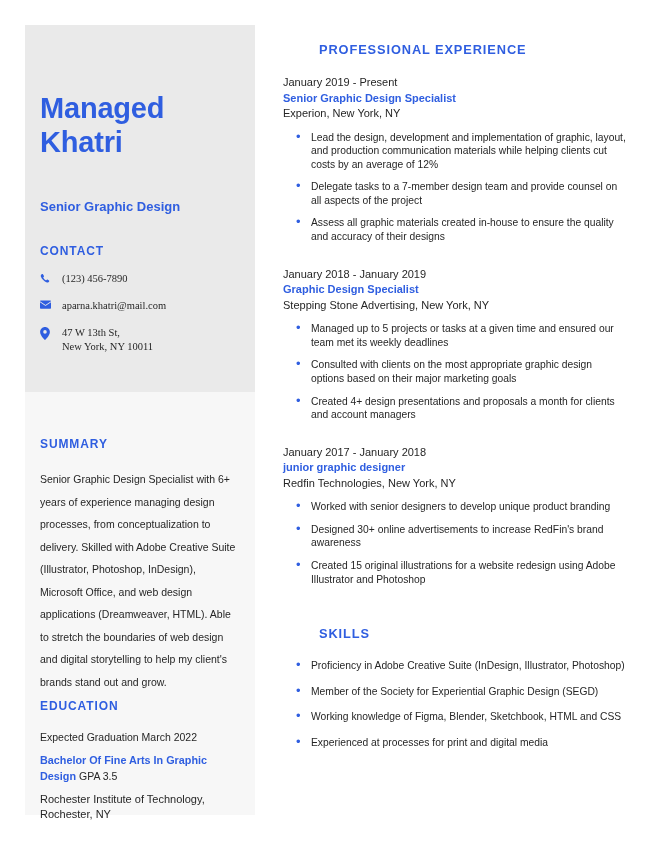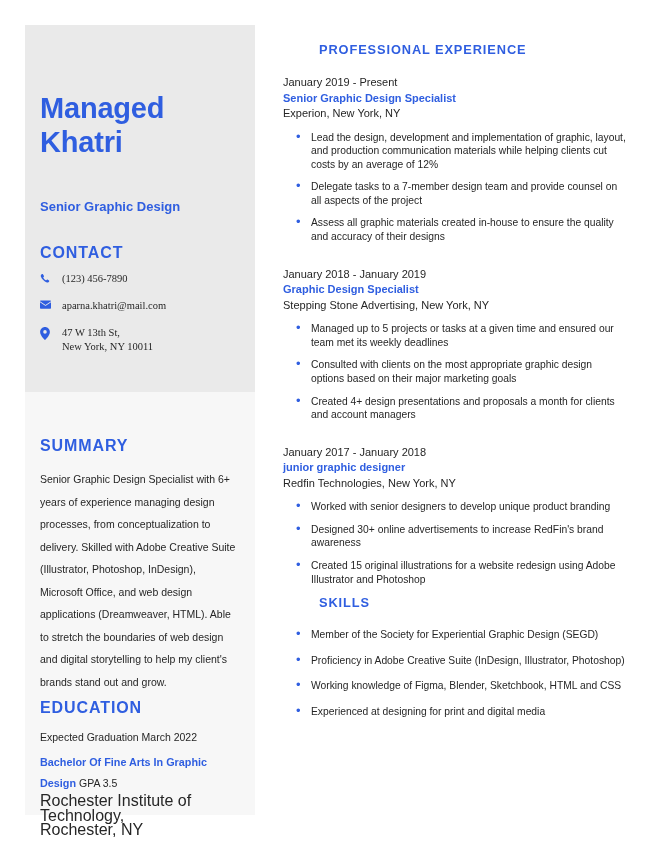--- a/index.html
+++ b/index.html
@@ -37,21 +37,21 @@
     position:absolute;top:66px;left:15px;
   }
   .name span{display:block;}
   .subtitle{
     position:absolute;top:174px;left:15px;
     color:#2f5ee0;font-size:13px;font-weight:bold;
   }
 
   .side-heading{
     color:#2f5ee0;
-    font-size:16px;
+    font-size:12px;
     font-weight:bold;
     letter-spacing:0.9px;
   }
 
   #contact-heading{position:absolute;top:219px;left:15px;}
   .contact-list{position:absolute;top:247px;left:15px;width:200px;}
   .contact-row{display:flex;align-items:flex-start;margin-bottom:13px;}
   .contact-icon{
     width:22px;flex:0 0 22px;color:#2f5ee0;
     display:flex;align-items:flex-start;justify-content:flex-start;
@@ -64,24 +64,25 @@
   #summary-heading{position:absolute;top:412px;left:15px;}
   .summary-body{
     position:absolute;top:443px;left:15px;width:196px;
     font-size:10.5px;line-height:22.5px;color:#262626;
   }
 
   #education-heading{position:absolute;top:674px;left:15px;}
   .edu-block{position:absolute;top:706px;left:15px;width:205px;}
   .edu-grad{font-size:10.5px;color:#262626;margin-bottom:9px;}
   .edu-degree{
-    color:#2f5ee0;font-weight:bold;font-size:10.8px;line-height:21px;
+    color:#2f5ee0;font-weight:bold;font-size:10.8px;line-height:16px;
+    margin-bottom:8px;
   }
   .edu-degree .gpa{color:#262626;font-weight:normal;font-size:10.5px;}
-  .edu-school{font-size:16px;color:#262626;line-height:14.5px;}
+  .edu-school{font-size:11px;color:#262626;line-height:14.5px;}
 
   
   .main{
     position:absolute;left:283px;top:42px;width:345px;
   }
   .main-heading{
     color:#2f5ee0;font-size:12.8px;font-weight:bold;letter-spacing:0.9px;
     margin:0 0 18px 0;
     padding-left:36px;
   }
@@ -98,21 +99,21 @@
     line-height:13.6px;
     color:#262626;
     margin-bottom:9px;
   }
   ul.bullets li:before{
     content:"•";
     position:absolute;left:13px;top:-2px;
     color:#2f5ee0;font-size:13px;line-height:15px;
   }
   .exp-gap{height:14px;}
-  #skills-heading{margin-top:9px;}
+  #skills-heading{margin-top:40px;}
   ul.skills li{margin-bottom:12px;}
 </style>
 </head>
 <body>
 
 <div class="page">
 
   <div class="sidebar-bg-top"></div>
   <div class="sidebar-bg-bottom"></div>
 
@@ -217,21 +218,21 @@
       <div class="job-company">Redfin Technologies, New York, NY</div>
       <ul class="bullets">
         <li>Worked with senior designers to develop unique product branding</li>
         <li>Designed 30+ online advertisements to increase RedFin's brand awareness</li>
         <li>Created 15 original illustrations for a website redesign using Adobe Illustrator and Photoshop</li>
       </ul>
     </div>
 
     <div class="main-heading" id="skills-heading">SKILLS</div>
     <ul class="bullets skills">
+      <li>Proficiency in Adobe Creative Suite (InDesign, Illustrator, Photoshop)</li>
       <li>Member of the Society for Experiential Graphic Design (SEGD)</li>
-      <li>Proficiency in Adobe Creative Suite (InDesign, Illustrator, Photoshop)</li>
       <li>Working knowledge of Figma, Blender, Sketchbook, HTML and CSS</li>
-      <li>Experienced at designing for print and digital media</li>
+      <li>Experienced at processes for print and digital media</li>
     </ul>
 
   </div>
 
 </div>
 
 </body></html>

